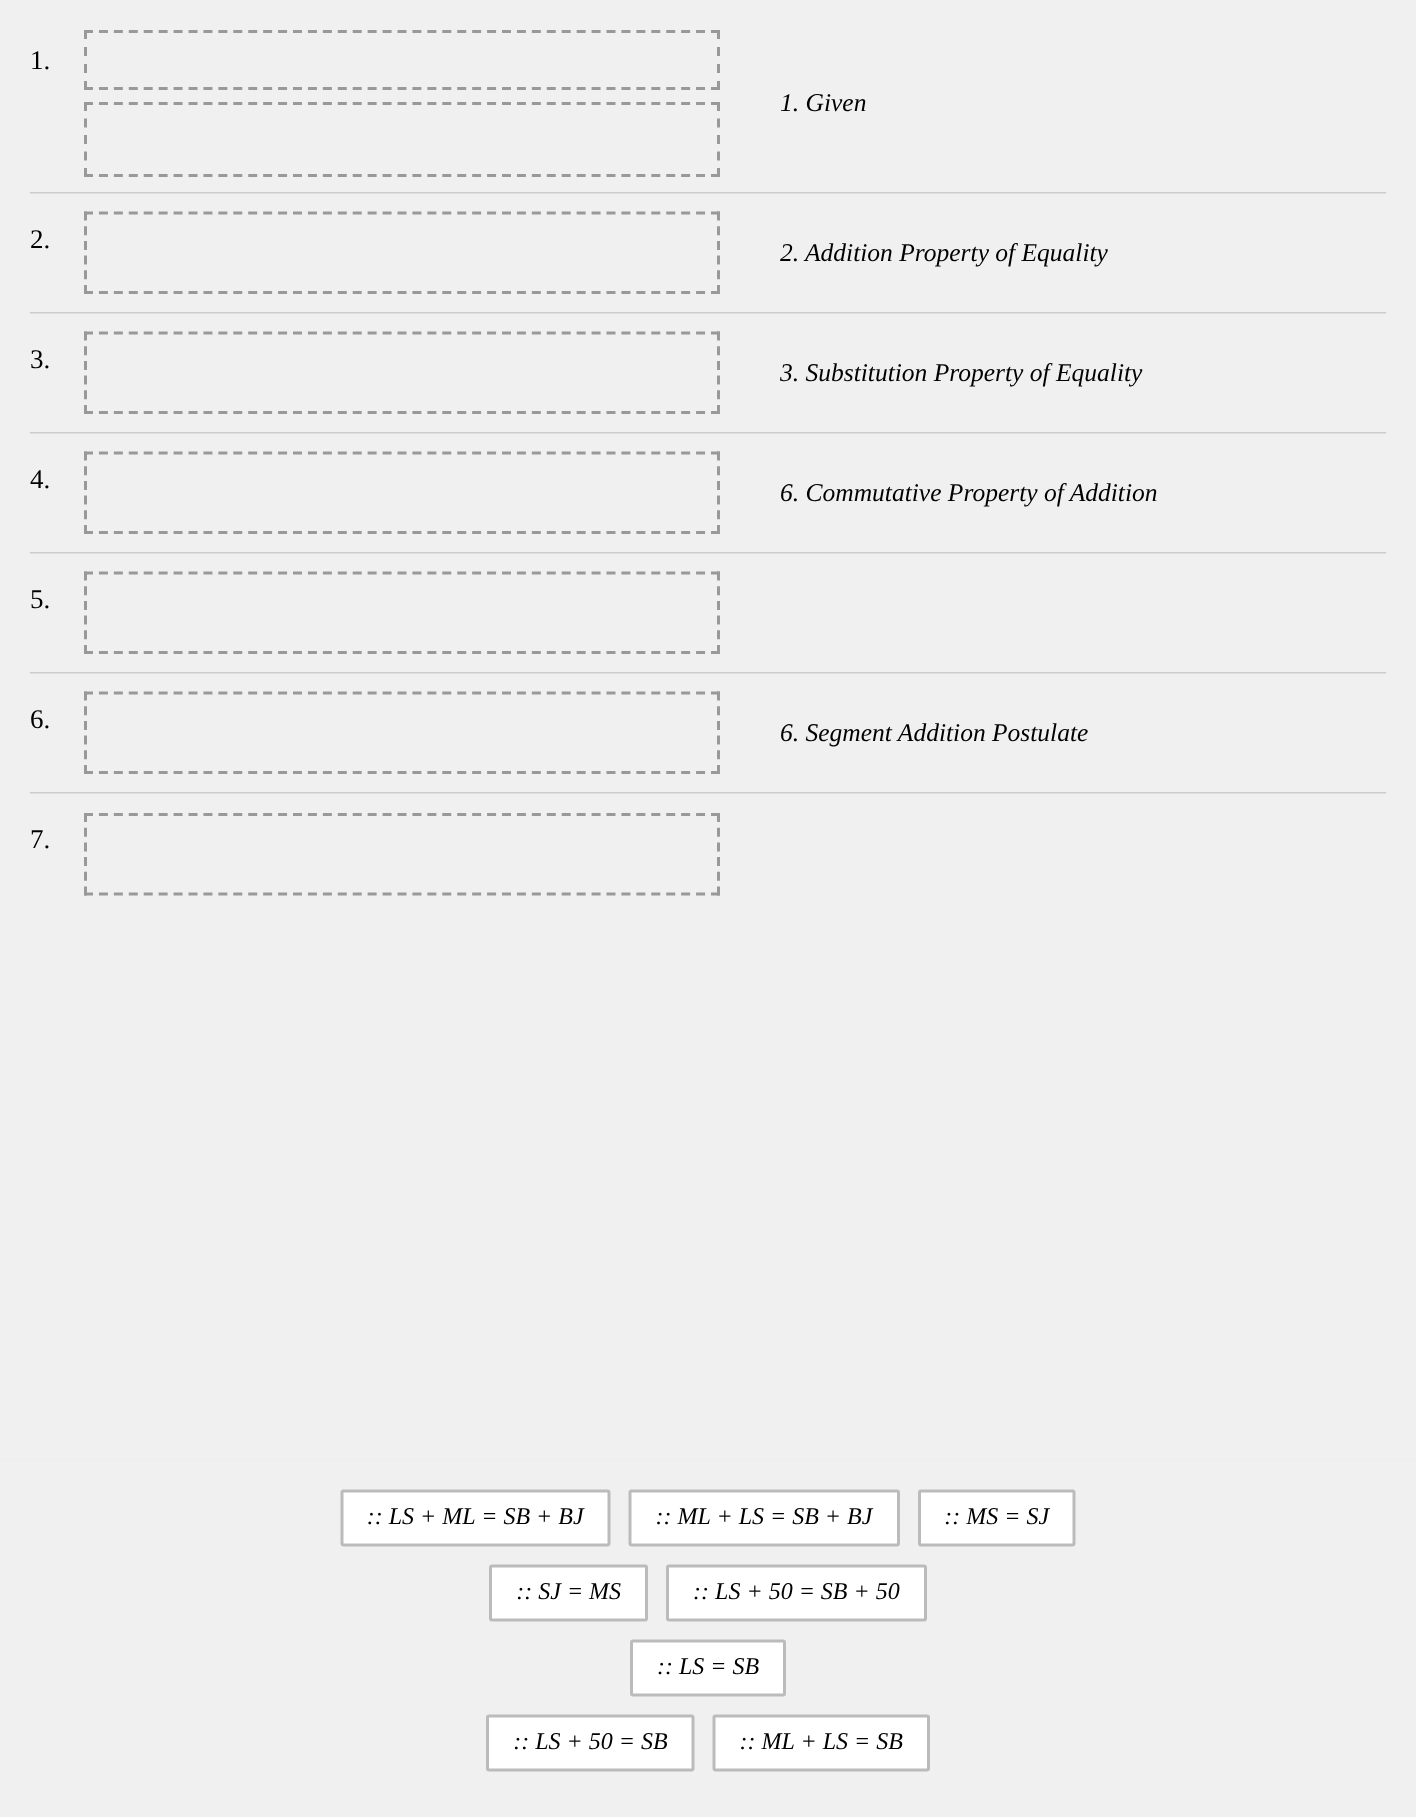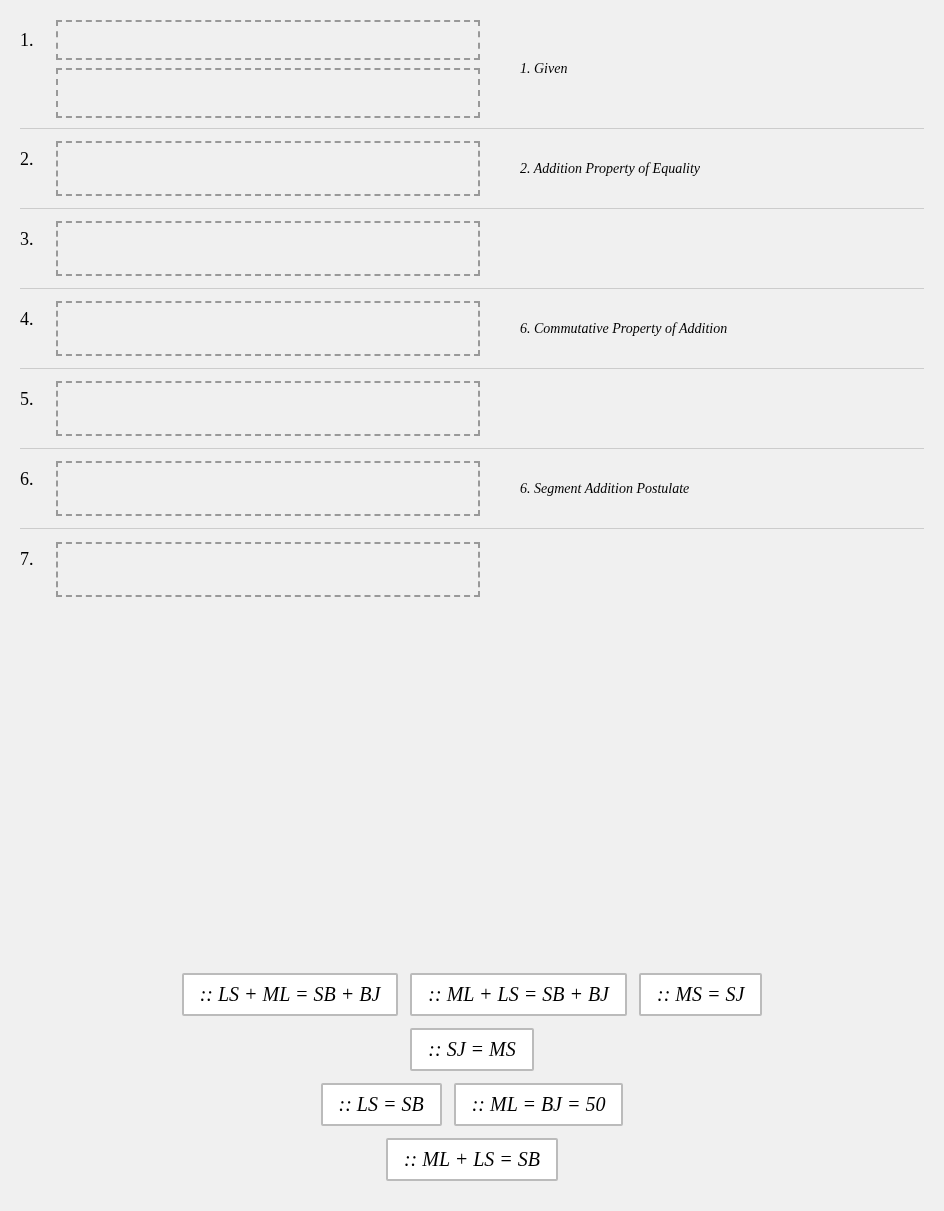--- a/index.html
+++ b/index.html
@@ -75,21 +75,21 @@
     .reason-side {
       flex: 1;
       display: flex;
       align-items: center;
       padding-left: 20px;
       font-size: 17px;
       line-height: 1.4;
     }
 
     .reason-text {
-      font-size: 14px;
+      font-size: 17px;
       font-style: italic;
     }
 
     
     .answer-bank {
       background: #f0f0f0;
       padding: 20px 30px 30px 30px;
       display: flex;
       flex-direction: column;
       align-items: center;
@@ -100,21 +100,21 @@
       display: flex;
       gap: 12px;
       flex-wrap: wrap;
       justify-content: center;
     }
 
     .answer-tile {
       border: 2px solid #bbb;
       background: #fff;
       padding: 8px 16px;
-      font-size: 20px;
+      font-size: 16px;
       font-style: italic;
       cursor: pointer;
       border-radius: 2px;
       white-space: nowrap;
     }
   </style>
 </head>
 <body>
 
 <div class="proof-container">
@@ -140,20 +140,23 @@
     <div class="reason-side">
       <span class="reason-text">2. Addition Property of Equality</span>
     </div>
   </div>
 
   <div class="proof-row">
     <div class="statement-side">
       <span class="row-number">3.</span>
       <div class="dashed-box"></div>
     </div>
+    <div class="reason-side">
+      <span class="reason-text">3. Substitution Property of Equality</span>
+    </div>
   </div>
 
   <div class="proof-row">
     <div class="statement-side">
       <span class="row-number">4.</span>
       <div class="dashed-box"></div>
     </div>
     <div class="reason-side">
       <span class="reason-text">6. Commutative Property of Addition</span>
     </div>
@@ -188,24 +191,25 @@
 <div class="answer-bank">
 
   <div class="answer-row">
     <div class="answer-tile">:: LS + ML = SB + BJ</div>
     <div class="answer-tile">:: ML + LS = SB + BJ</div>
     <div class="answer-tile">:: MS = SJ</div>
   </div>
 
   <div class="answer-row">
     <div class="answer-tile">:: SJ = MS</div>
+    <div class="answer-tile">:: LS + 50 = SB + 50</div>
   </div>
 
   <div class="answer-row">
     <div class="answer-tile">:: LS = SB</div>
-    <div class="answer-tile">:: ML = BJ = 50</div>
-  </div>
-
-  <div class="answer-row">
+  </div>
+
+  <div class="answer-row">
+    <div class="answer-tile">:: LS + 50 = SB</div>
     <div class="answer-tile">:: ML + LS = SB</div>
   </div>
 
 </div>
 
 </body></html>

